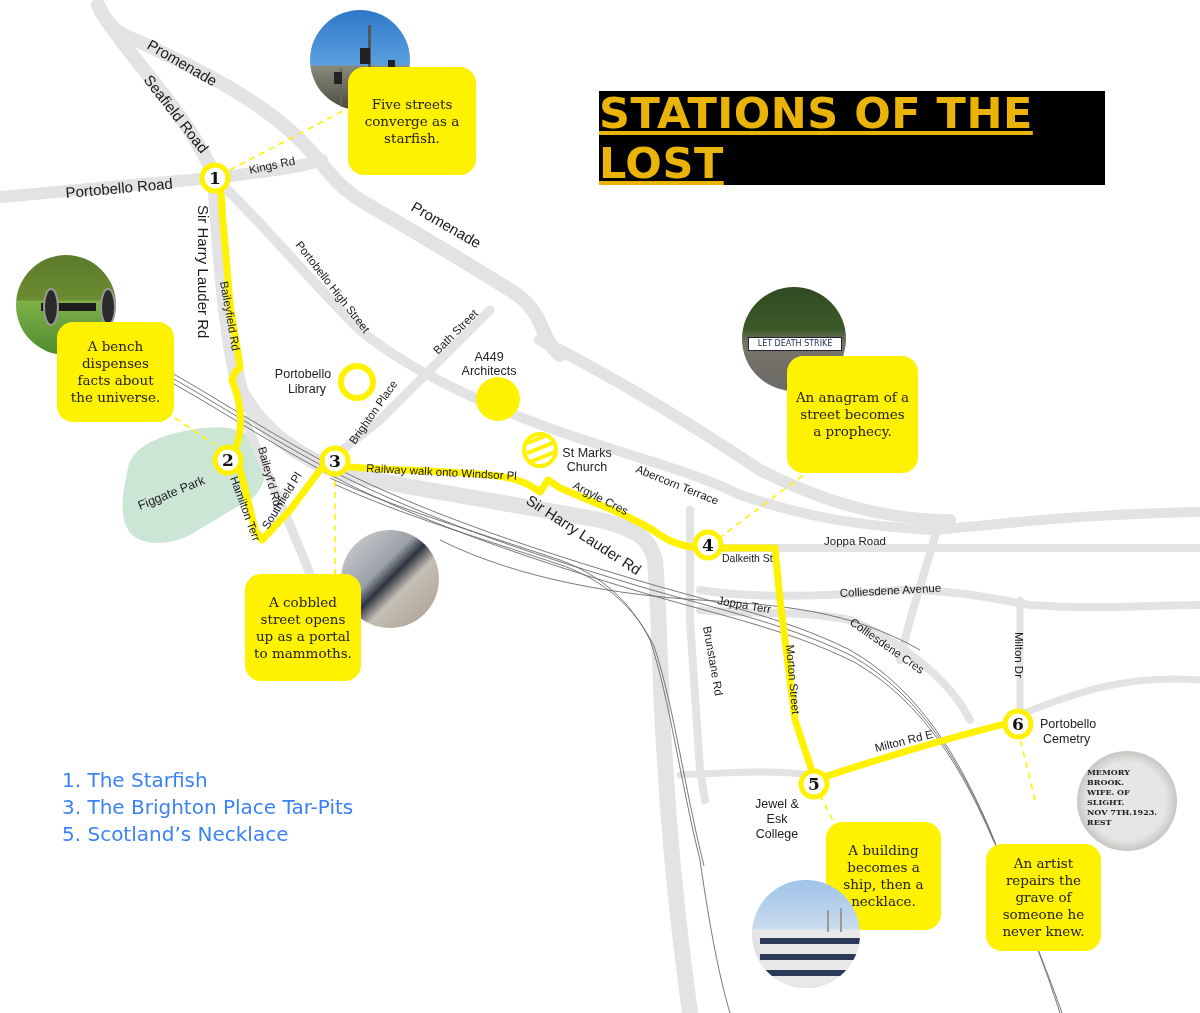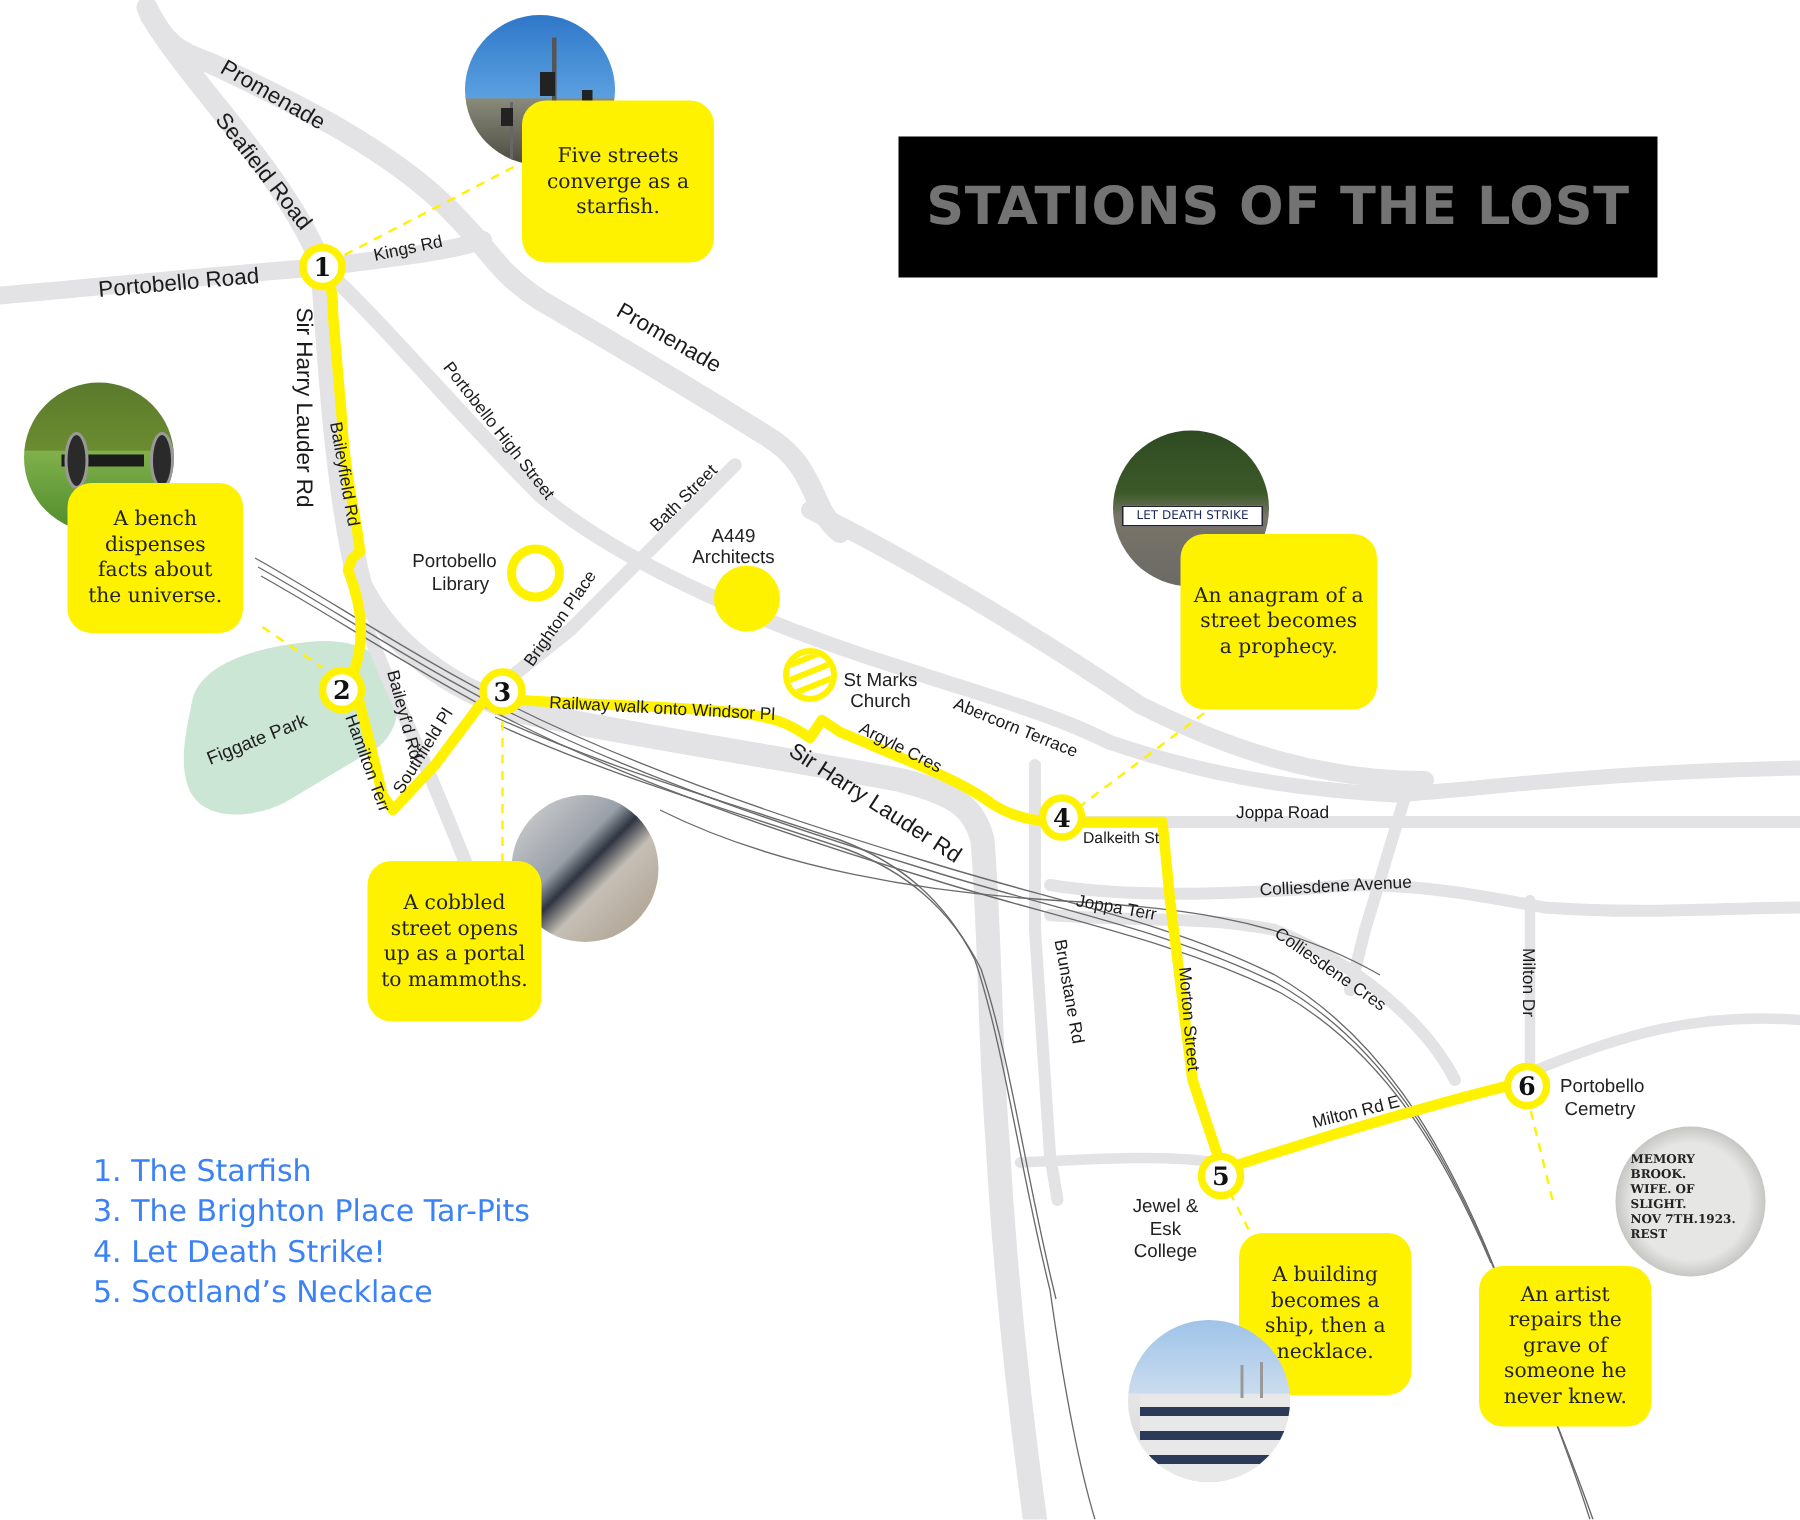--- a/index.html
+++ b/index.html
@@ -7,21 +7,21 @@
     #map { position:absolute; left:0; top:0; width:1200px; height:1013px; }
     .road { fill:none; stroke:#e3e3e5; stroke-linecap:round; stroke-linejoin:round; }
     .rail { fill:none; stroke:#6a6a6a; stroke-width:0.9; }
     .route { fill:none; stroke:#fff200; stroke-width:7; stroke-linecap:round; stroke-linejoin:round; }
     .leader { stroke:#fff200; stroke-width:1.6; stroke-dasharray:6 5; fill:none; }
     .street-label { font-family:"Liberation Sans", sans-serif; font-size:15px; fill:#1a1a1a; }
     .street-label.small { font-size:11.5px; }
     .poi-label { font-family:"Liberation Sans", sans-serif; font-size:12.5px; fill:#222; }
     .station-num { font-family:"DejaVu Serif", serif; font-weight:bold; font-size:17px; fill:#111; }
     .title-box { position:absolute; left:599px; top:91px; width:506px; height:94px; background:#000; display:flex; align-items:center; justify-content:center; }
-    .title-text { color:#737373; font-family:"DejaVu Sans", sans-serif; font-weight:bold; font-size:35px; letter-spacing:0.5px; }
+    .title-text { color:#eab308; font-family:"DejaVu Sans", sans-serif; font-weight:bold; font-size:43px; letter-spacing:0.5px;text-decoration:underline; }
     .callout { position:absolute; background:#fff200; border-radius:16px; font-family:"DejaVu Serif", serif; font-size:13.5px; line-height:17px; color:#222; text-align:center; display:flex; align-items:center; justify-content:center; box-sizing:border-box; padding:6px 8px; }
     .photo { position:absolute; border-radius:50%; overflow:hidden; }
     .legend { position:absolute; left:62px; top:767px; font-family:"DejaVu Sans", sans-serif; font-size:20px; line-height:27px; color:#3b82f6; }
     .legend-item { white-space:nowrap; }
   </style>
 </head>
 <body>
 
 <svg id="map" viewBox="0 0 1200 1013" xmlns="http://www.w3.org/2000/svg">
 
@@ -162,21 +162,21 @@
 </div>
 <div class="callout" style="left:348px;top:67px;width:128px;height:108px;">Five streets converge as a starfish.</div>
 
 <div class="photo" style="left:16px;top:255px;width:100px;height:100px;background:linear-gradient(#5b7a2c 0%,#6b8c30 45%,#7fb04a 46%,#4f8c2c 100%);">
   <svg width="100" height="100">
       <rect x="25" y="48" width="55" height="8" fill="#1c1c1c"></rect>
       <ellipse cx="35" cy="52" rx="7" ry="18" fill="#2a2a2a" stroke="#999" stroke-width="2"></ellipse>
       <ellipse cx="92" cy="52" rx="7" ry="18" fill="#2a2a2a" stroke="#999" stroke-width="2"></ellipse>
     </svg>
 </div>
-<div class="callout" style="left:45px;top:322px;width:117px;height:100px;">A bench dispenses facts about the universe.</div>
+<div class="callout" style="left:57px;top:322px;width:117px;height:100px;">A bench dispenses facts about the universe.</div>
 
 <div class="photo" style="left:341px;top:530px;width:98px;height:98px;background:linear-gradient(135deg,#d7d7d7 0%,#9aa0a8 40%,#2e3440 50%,#c5bfb5 62%,#a99a88 100%);"></div>
 <div class="callout" style="left:245px;top:574px;width:116px;height:107px;">A cobbled street opens up as a portal to mammoths.</div>
 
 <div class="photo" style="left:742px;top:287px;width:104px;height:104px;background:linear-gradient(#2f4a22 0%,#3b5a28 40%,#7a7468 55%,#6a6a66 100%);">
   <div style="position:absolute;left:6px;top:50px;width:92px;height:12px;background:#fff;border:1px solid #223;font-family:'DejaVu Sans',sans-serif;font-size:8px;line-height:12px;text-align:center;color:#1a2a5a;">LET DEATH STRIKE</div>
 </div>
 <div class="callout" style="left:787px;top:356px;width:131px;height:117px;">An anagram of a street becomes a prophecy.</div>
 
 <div class="callout" style="left:826px;top:822px;width:115px;height:108px;">A building becomes a ship, then a necklace.</div>
@@ -199,15 +199,14 @@
     <div>WIFE. OF</div>
     <div>SLIGHT.</div>
     <div>NOV 7TH.1923.</div>
     <div>REST</div>
   </div>
 </div>
 
 <div class="legend">
   <div class="legend-item">1. The Starfish</div>
   <div class="legend-item">3. The Brighton Place Tar-Pits</div>
-  <div class="legend-item">4. Let Death Strike!</div>
   <div class="legend-item">5. Scotland’s Necklace</div>
 </div>
 
 </body></html>

